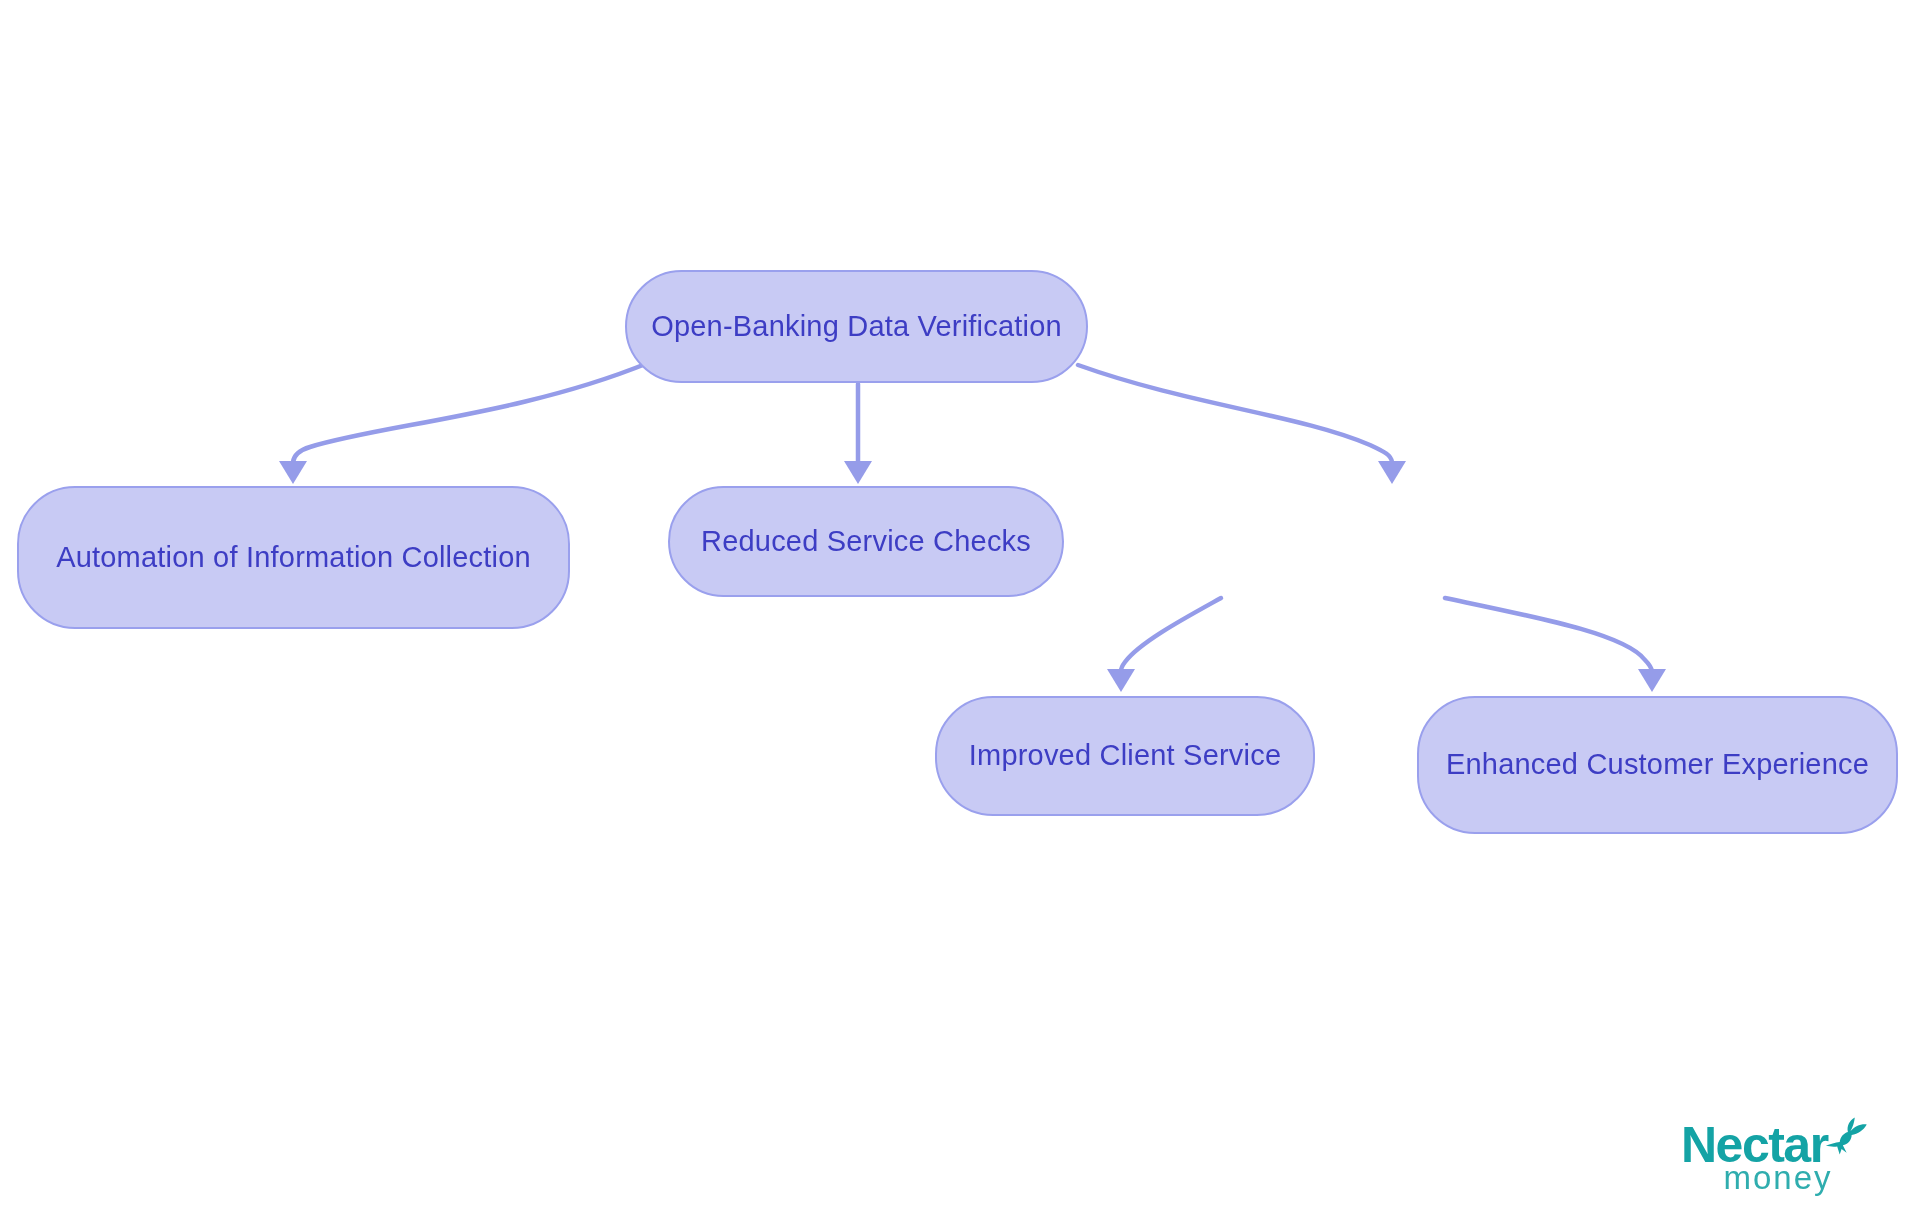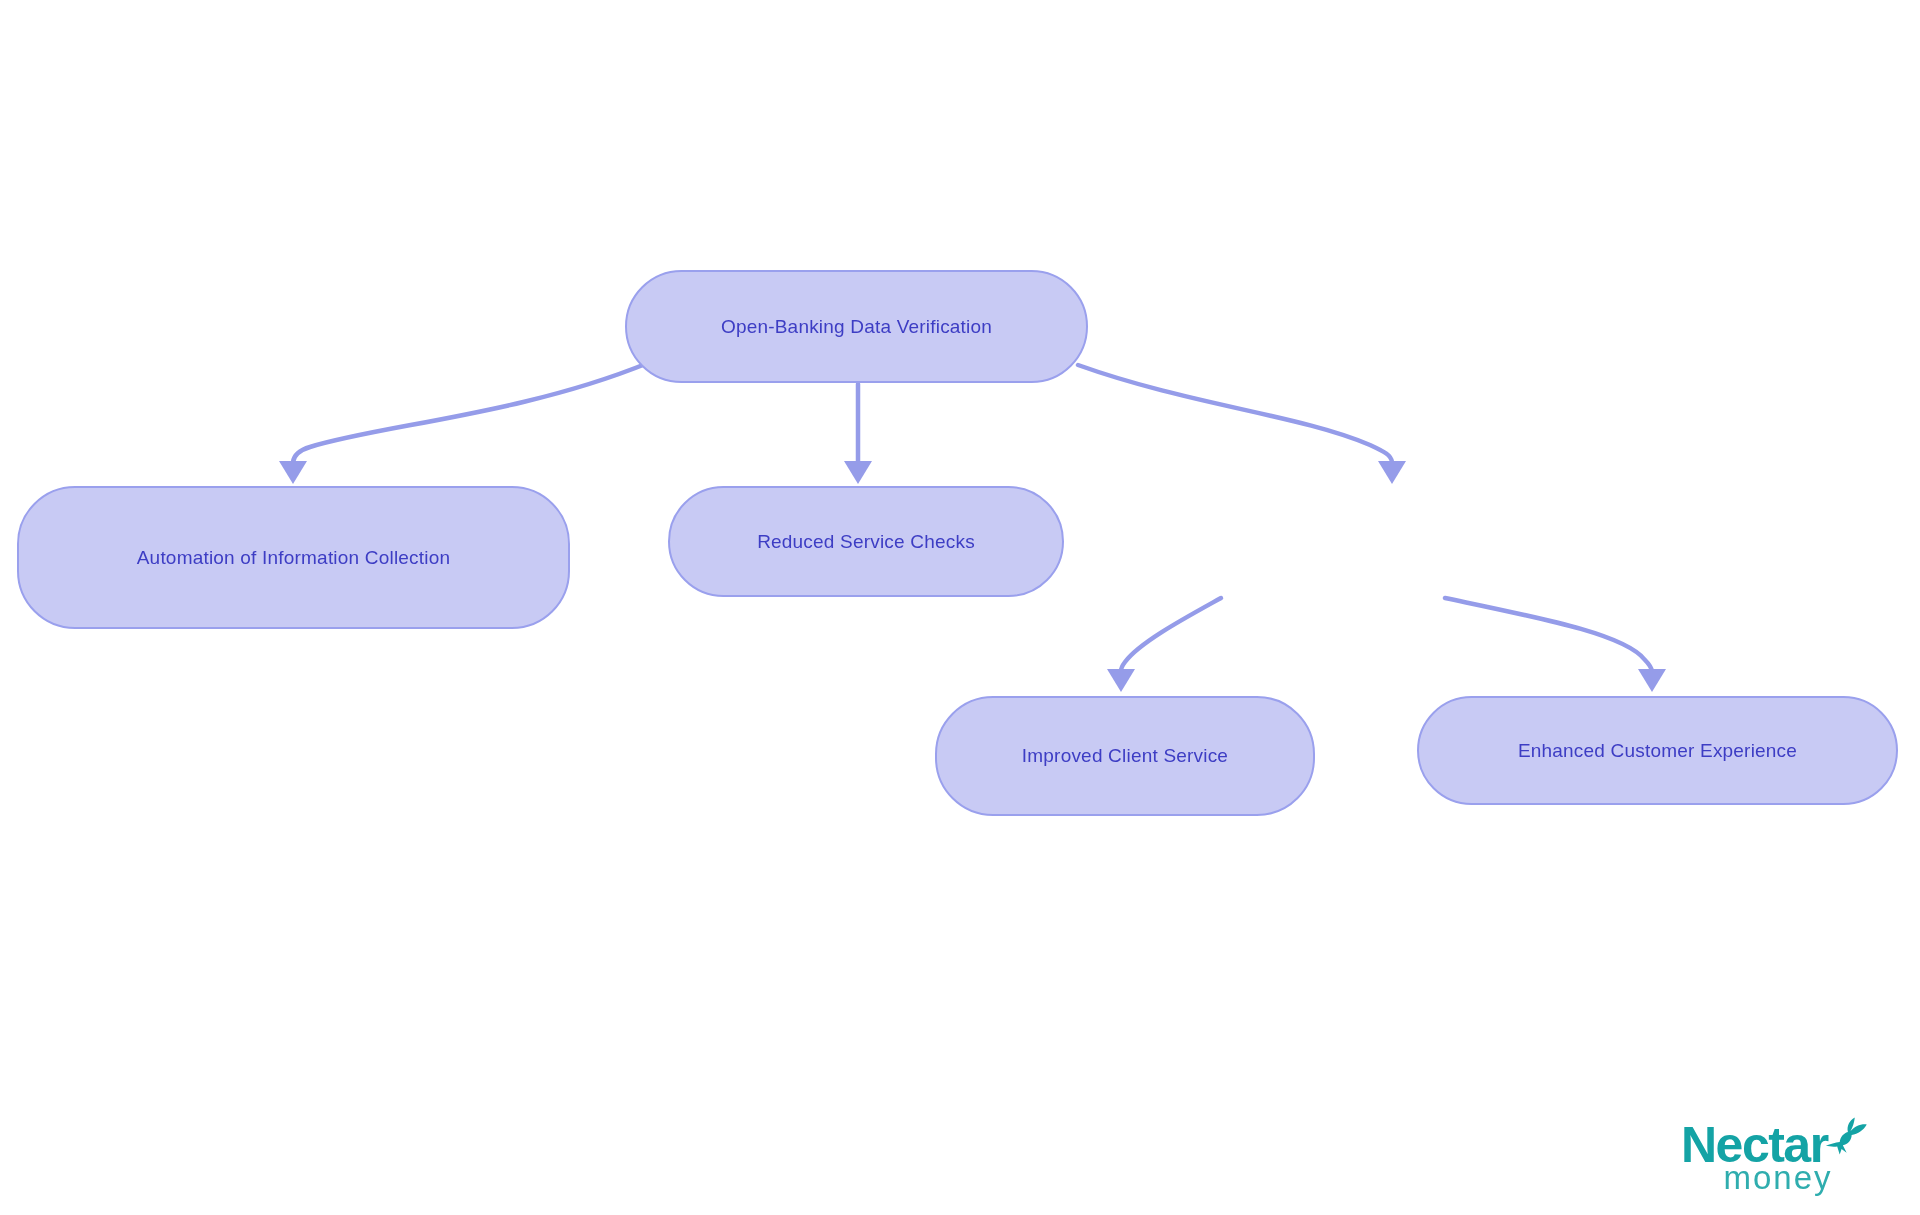--- a/index.html
+++ b/index.html
@@ -38,33 +38,33 @@
     background:var(--node-fill);
     border:2px solid var(--node-border);
     border-radius:58px;
     display:flex;
     align-items:center;
     justify-content:center;
     text-align:center;
   }
   .node .label{
     color:var(--node-text);
-    font-size:19px;
+    font-size:29px;
     line-height:1.15;
     letter-spacing:0.2px;
     padding:0 26px;
     white-space:nowrap;
   }
   
   .n-root{left:625px;top:270px;width:463px;height:113px;}
   .n-automation{left:17px;top:486px;width:553px;height:143px;}
   .n-manual{left:668px;top:486px;width:396px;height:111px;}
   .n-faster{left:1163px;top:486px;width:459px;height:111px;}
   .n-client{left:935px;top:696px;width:380px;height:120px;}
-  .n-customer{left:1417px;top:696px;width:481px;height:109px;text-align:center;}
+  .n-customer{left:1417px;top:696px;width:481px;height:138px;text-align:center;}
 
   
   .logo{
     position:absolute;left:1681px;top:1120px;width:196px;
   }
   .brand-row{
     display:flex;align-items:center;
   }
   .brand{
     color:var(--logo-teal);

